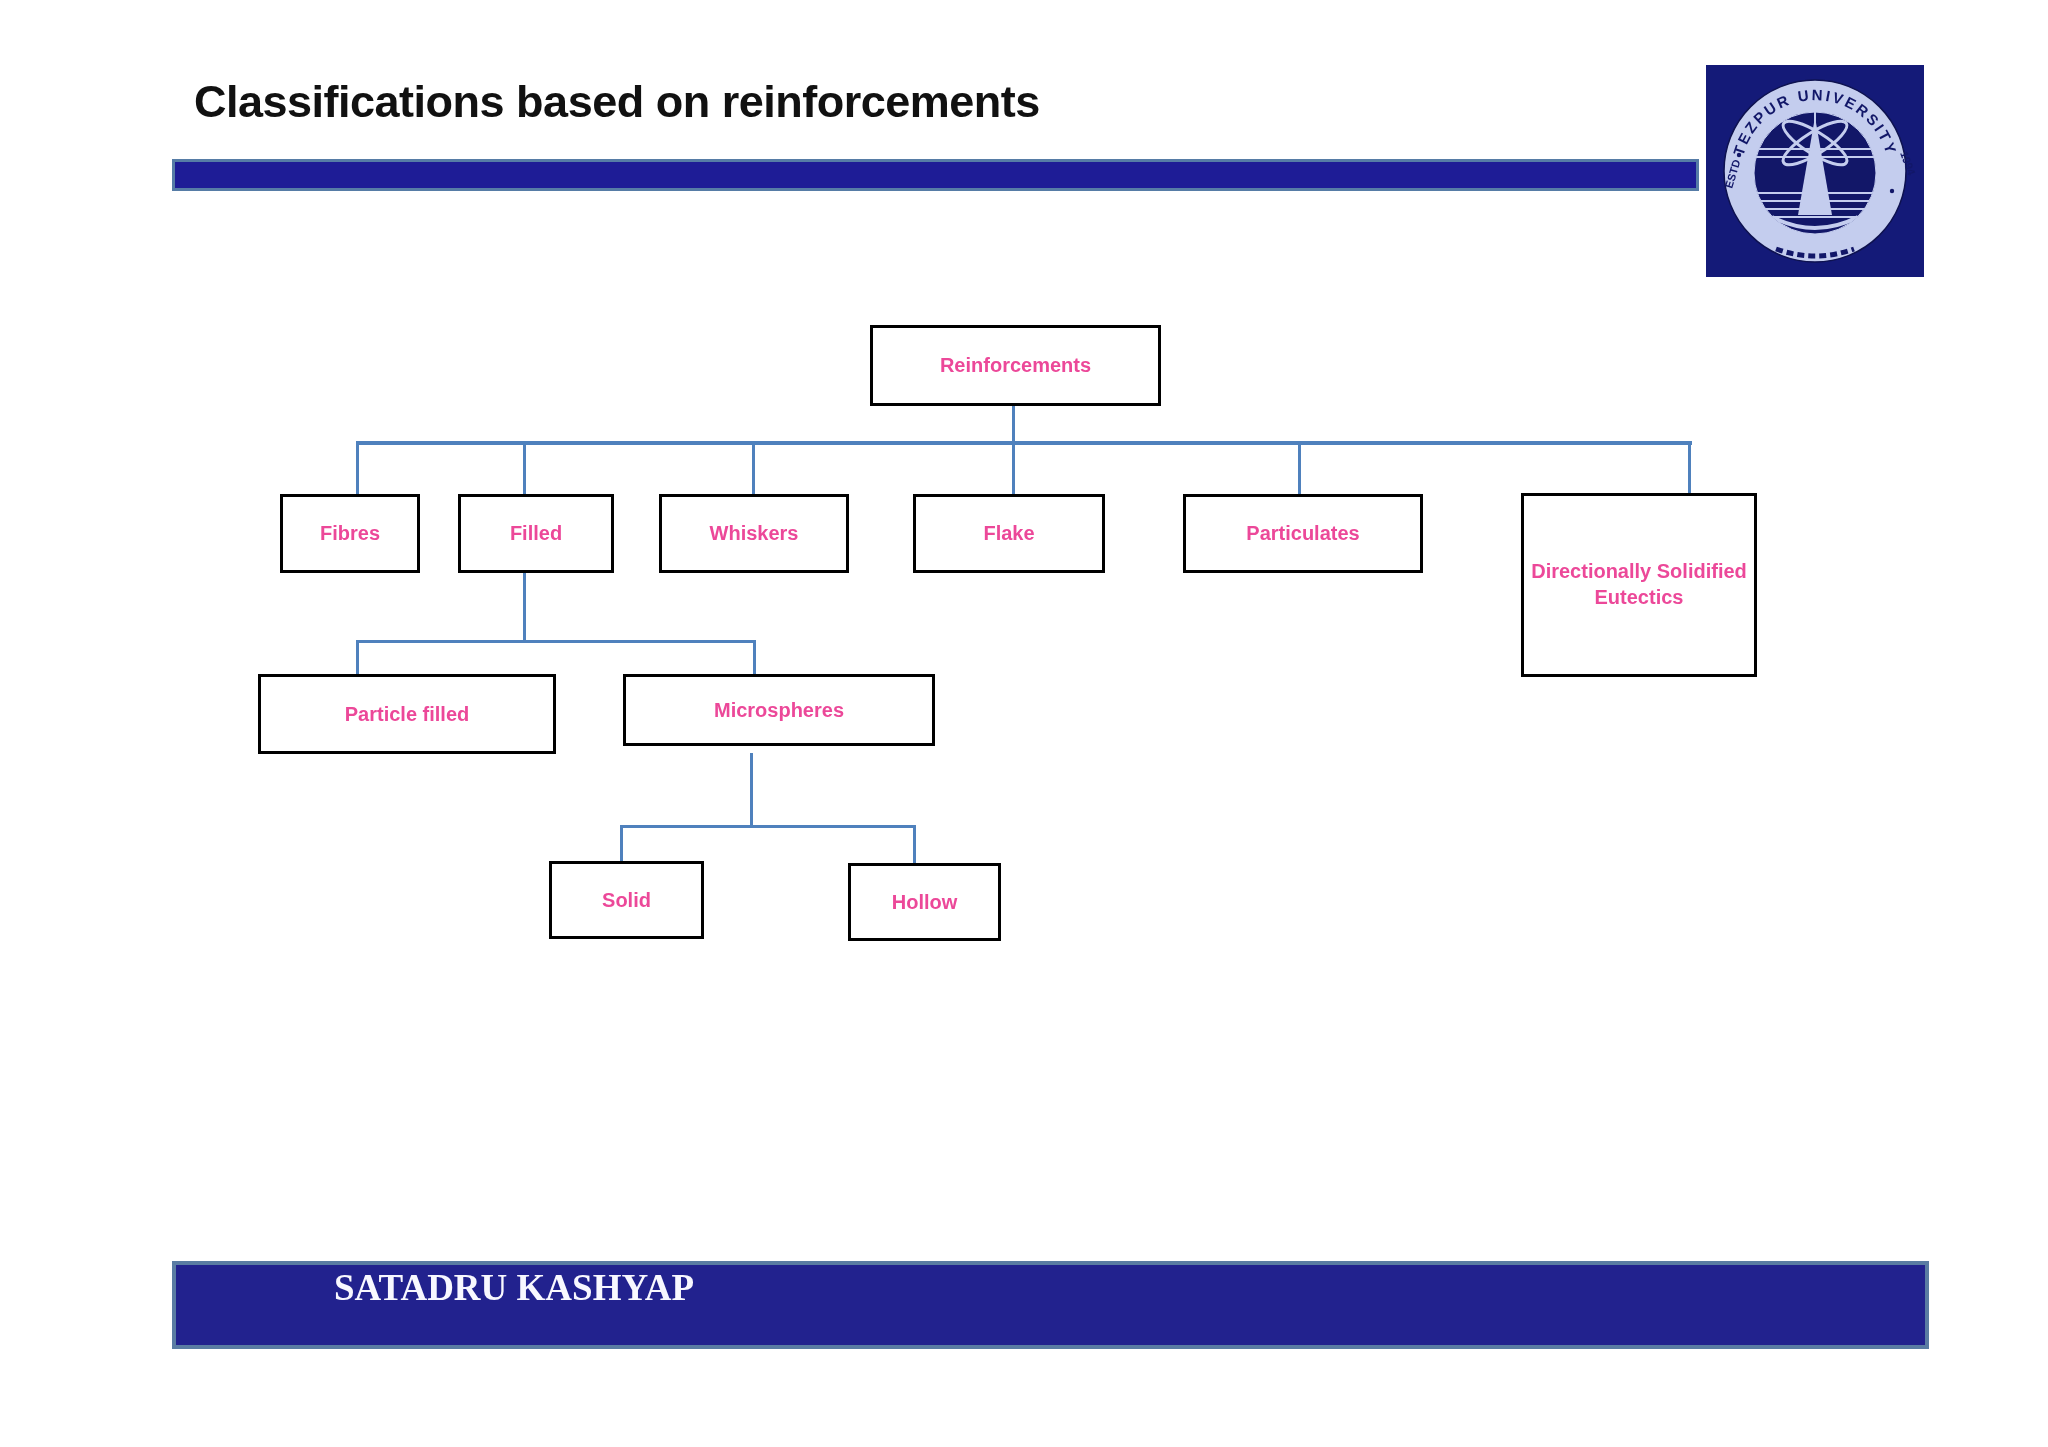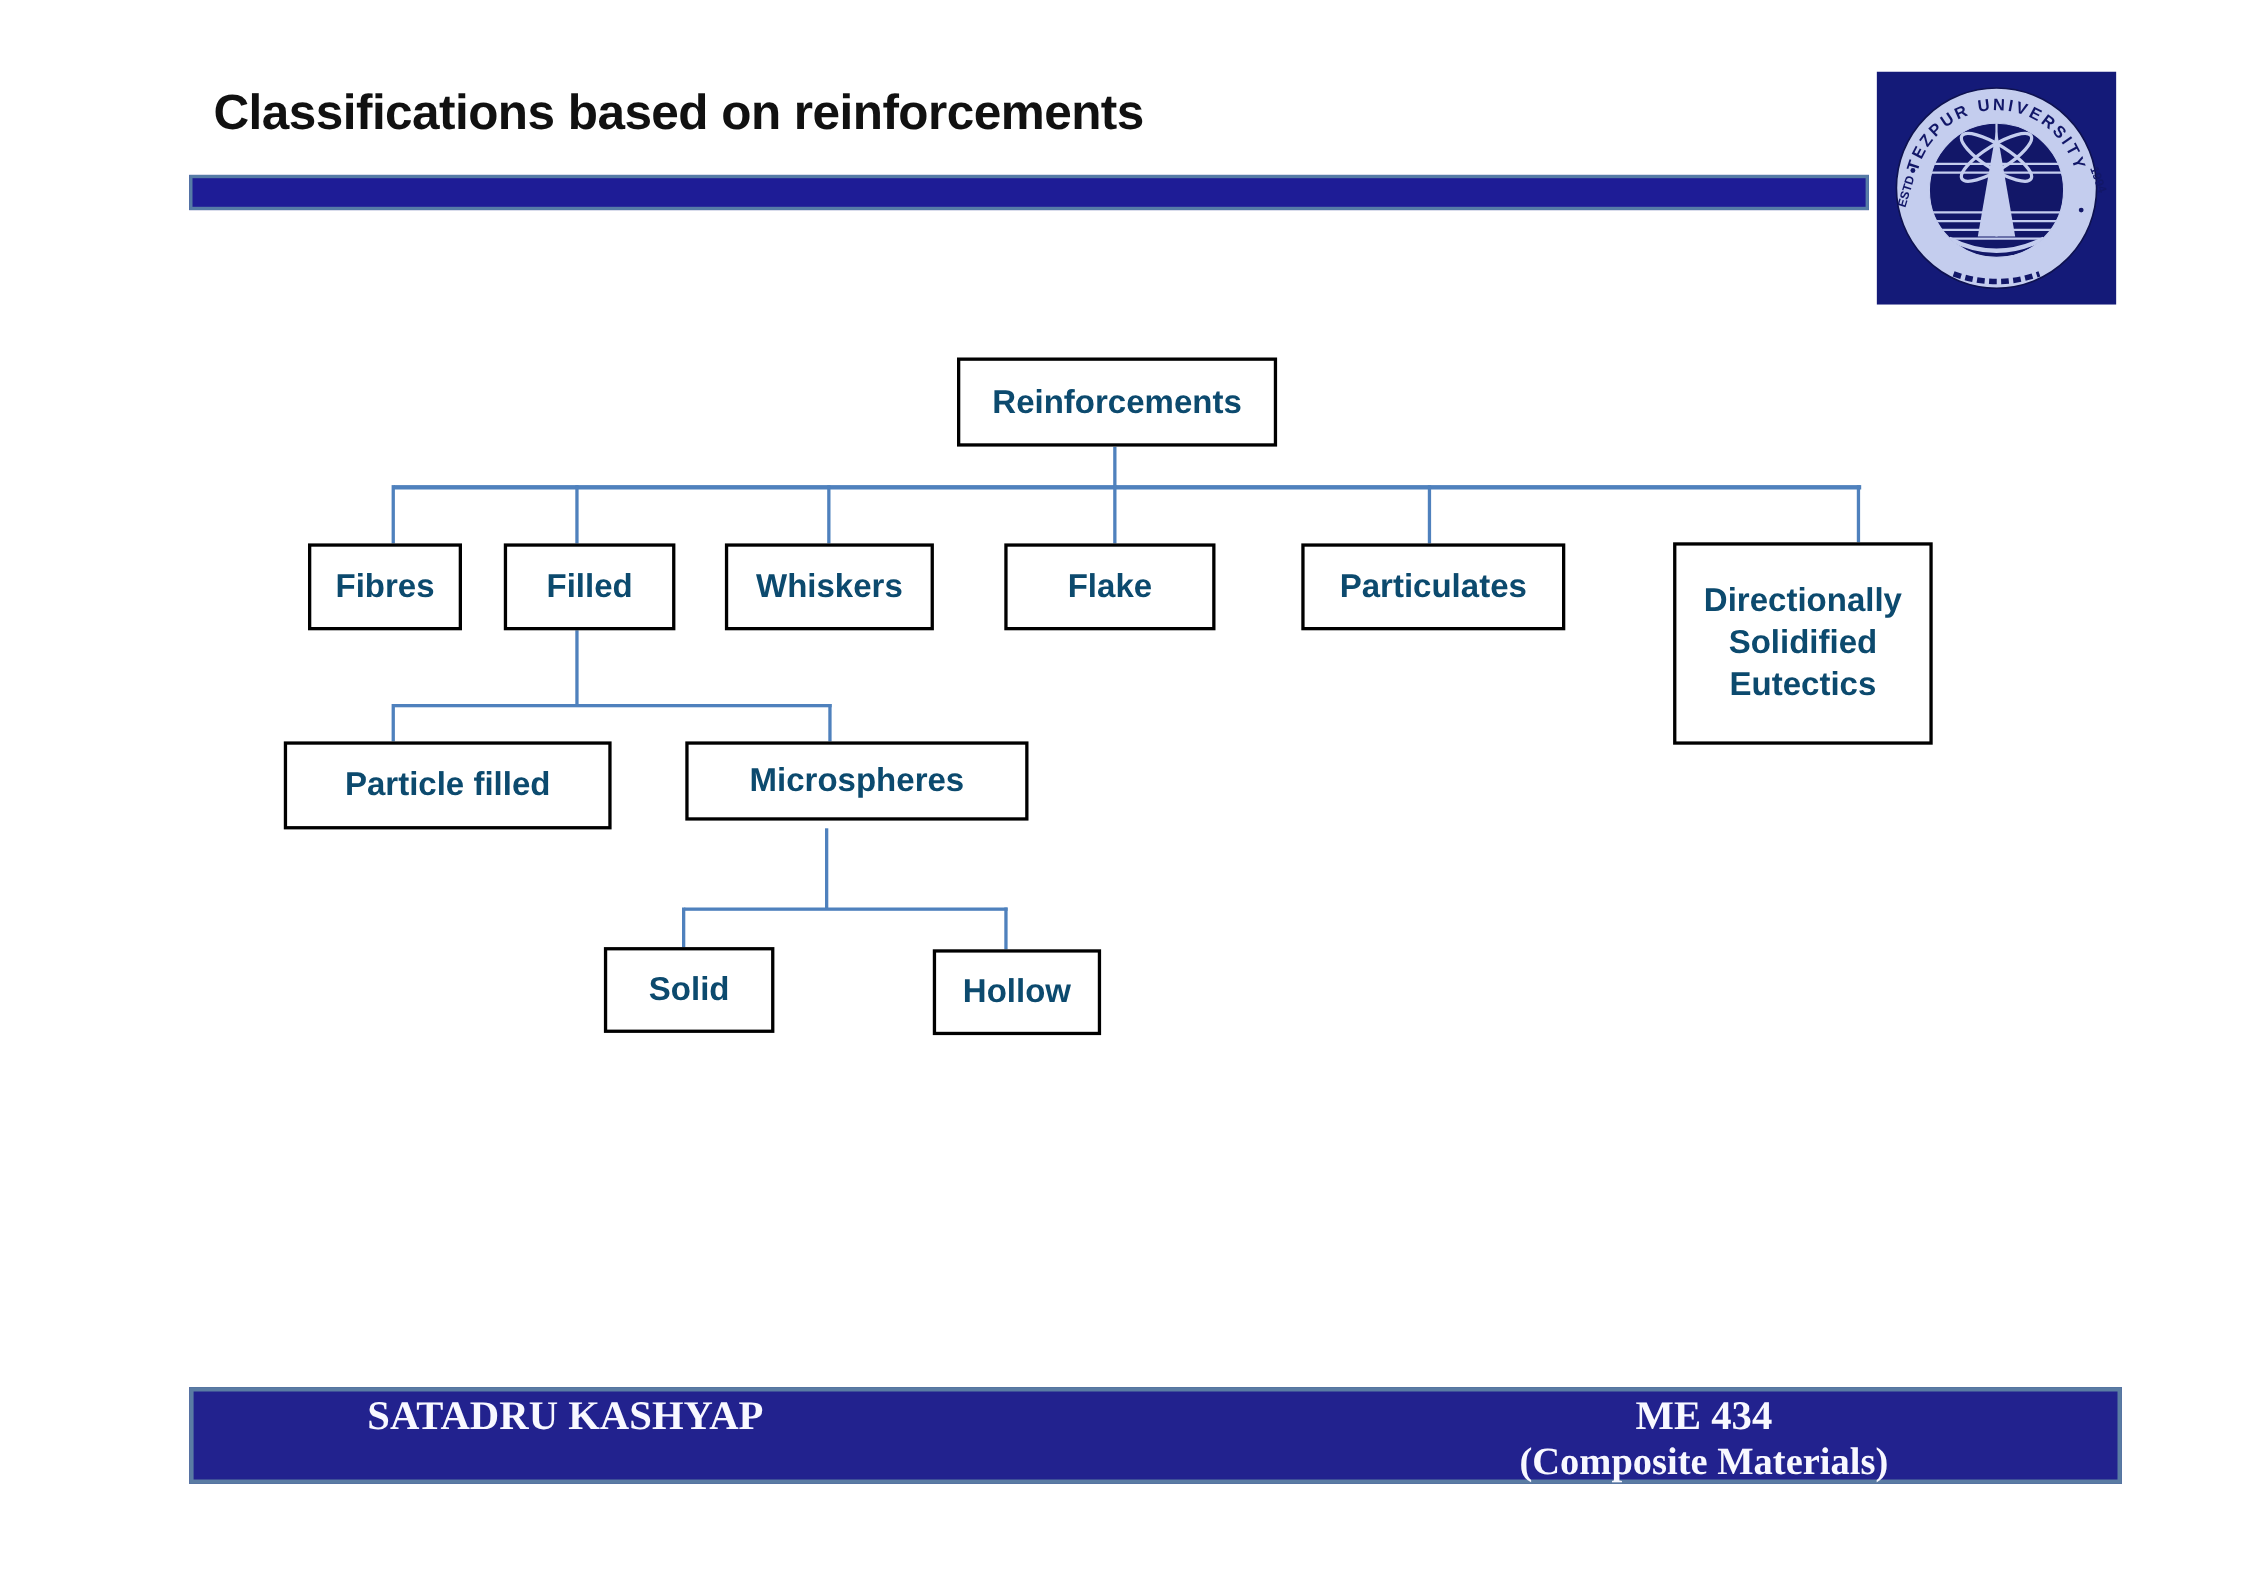--- a/index.html
+++ b/index.html
@@ -6,21 +6,21 @@
   .slide{position:relative;width:2048px;height:1447px;background:#ffffff;overflow:hidden;
          font-family:"Liberation Sans",sans-serif;margin-left:24px;}
   .page-title{position:absolute;left:170px;top:76px;font-size:45px;font-weight:700;
               color:var(--title-text,#111);letter-spacing:-0.5px;white-space:nowrap;}
   .accent-bar{position:absolute;left:148px;top:159px;width:1527px;height:32px;box-sizing:border-box;
               background:var(--accent-bar,#1e1c96);border:3px solid var(--accent-border,#567ca6);}
   .logo{position:absolute;left:1682px;top:65px;width:218px;height:212px;}
   
   .node{position:absolute;box-sizing:border-box;background:#fff;border:3px solid var(--node-border,#000);
         display:flex;align-items:center;justify-content:center;text-align:center;
-        font-size:30px;font-weight:700;color:#0c4a6e;line-height:1.25;padding:4px;}
+        font-size:20px;font-weight:700;color:#ec4899;line-height:1.25;padding:4px;}
   .cv{position:absolute;width:3px;background:var(--connector,#4f81bd);}
   .ch{position:absolute;height:3px;background:var(--connector,#4f81bd);}
   .ch.main{height:4px;}
   
   .footer-bar{position:absolute;left:148px;top:1261px;width:1757px;height:88px;box-sizing:border-box;
               background:var(--footer-bar,#22228e);border:4px solid var(--footer-border,#5a7ca3);}
   .footer-text{position:absolute;color:var(--footer-text,#f8f8ff);
                font-family:"Liberation Serif",serif;font-weight:700;text-align:center;line-height:41px;}
   .footer-text .l1{font-size:37px;}
   .footer-text .l2{font-size:35px;}
@@ -100,18 +100,14 @@
     <div class="node" style="left:234px;top:674px;width:298px;height:80px">Particle filled</div>
     <div class="node" style="left:599px;top:674px;width:312px;height:72px">Microspheres</div>
     <div class="node" style="left:525px;top:861px;width:155px;height:78px">Solid</div>
     <div class="node" style="left:824px;top:863px;width:153px;height:78px">Hollow</div>
   </div>
 
   <div class="footer-bar"></div>
   <div class="footer-text ft-left">
     <div class="l1">SATADRU KASHYAP</div>
   </div>
-  <div class="footer-text ft-right">
-    <div class="l1">ME 434</div>
-    <div class="l2">(Composite Materials)</div>
-  </div>
 
 </div>
 
 </body></html>

